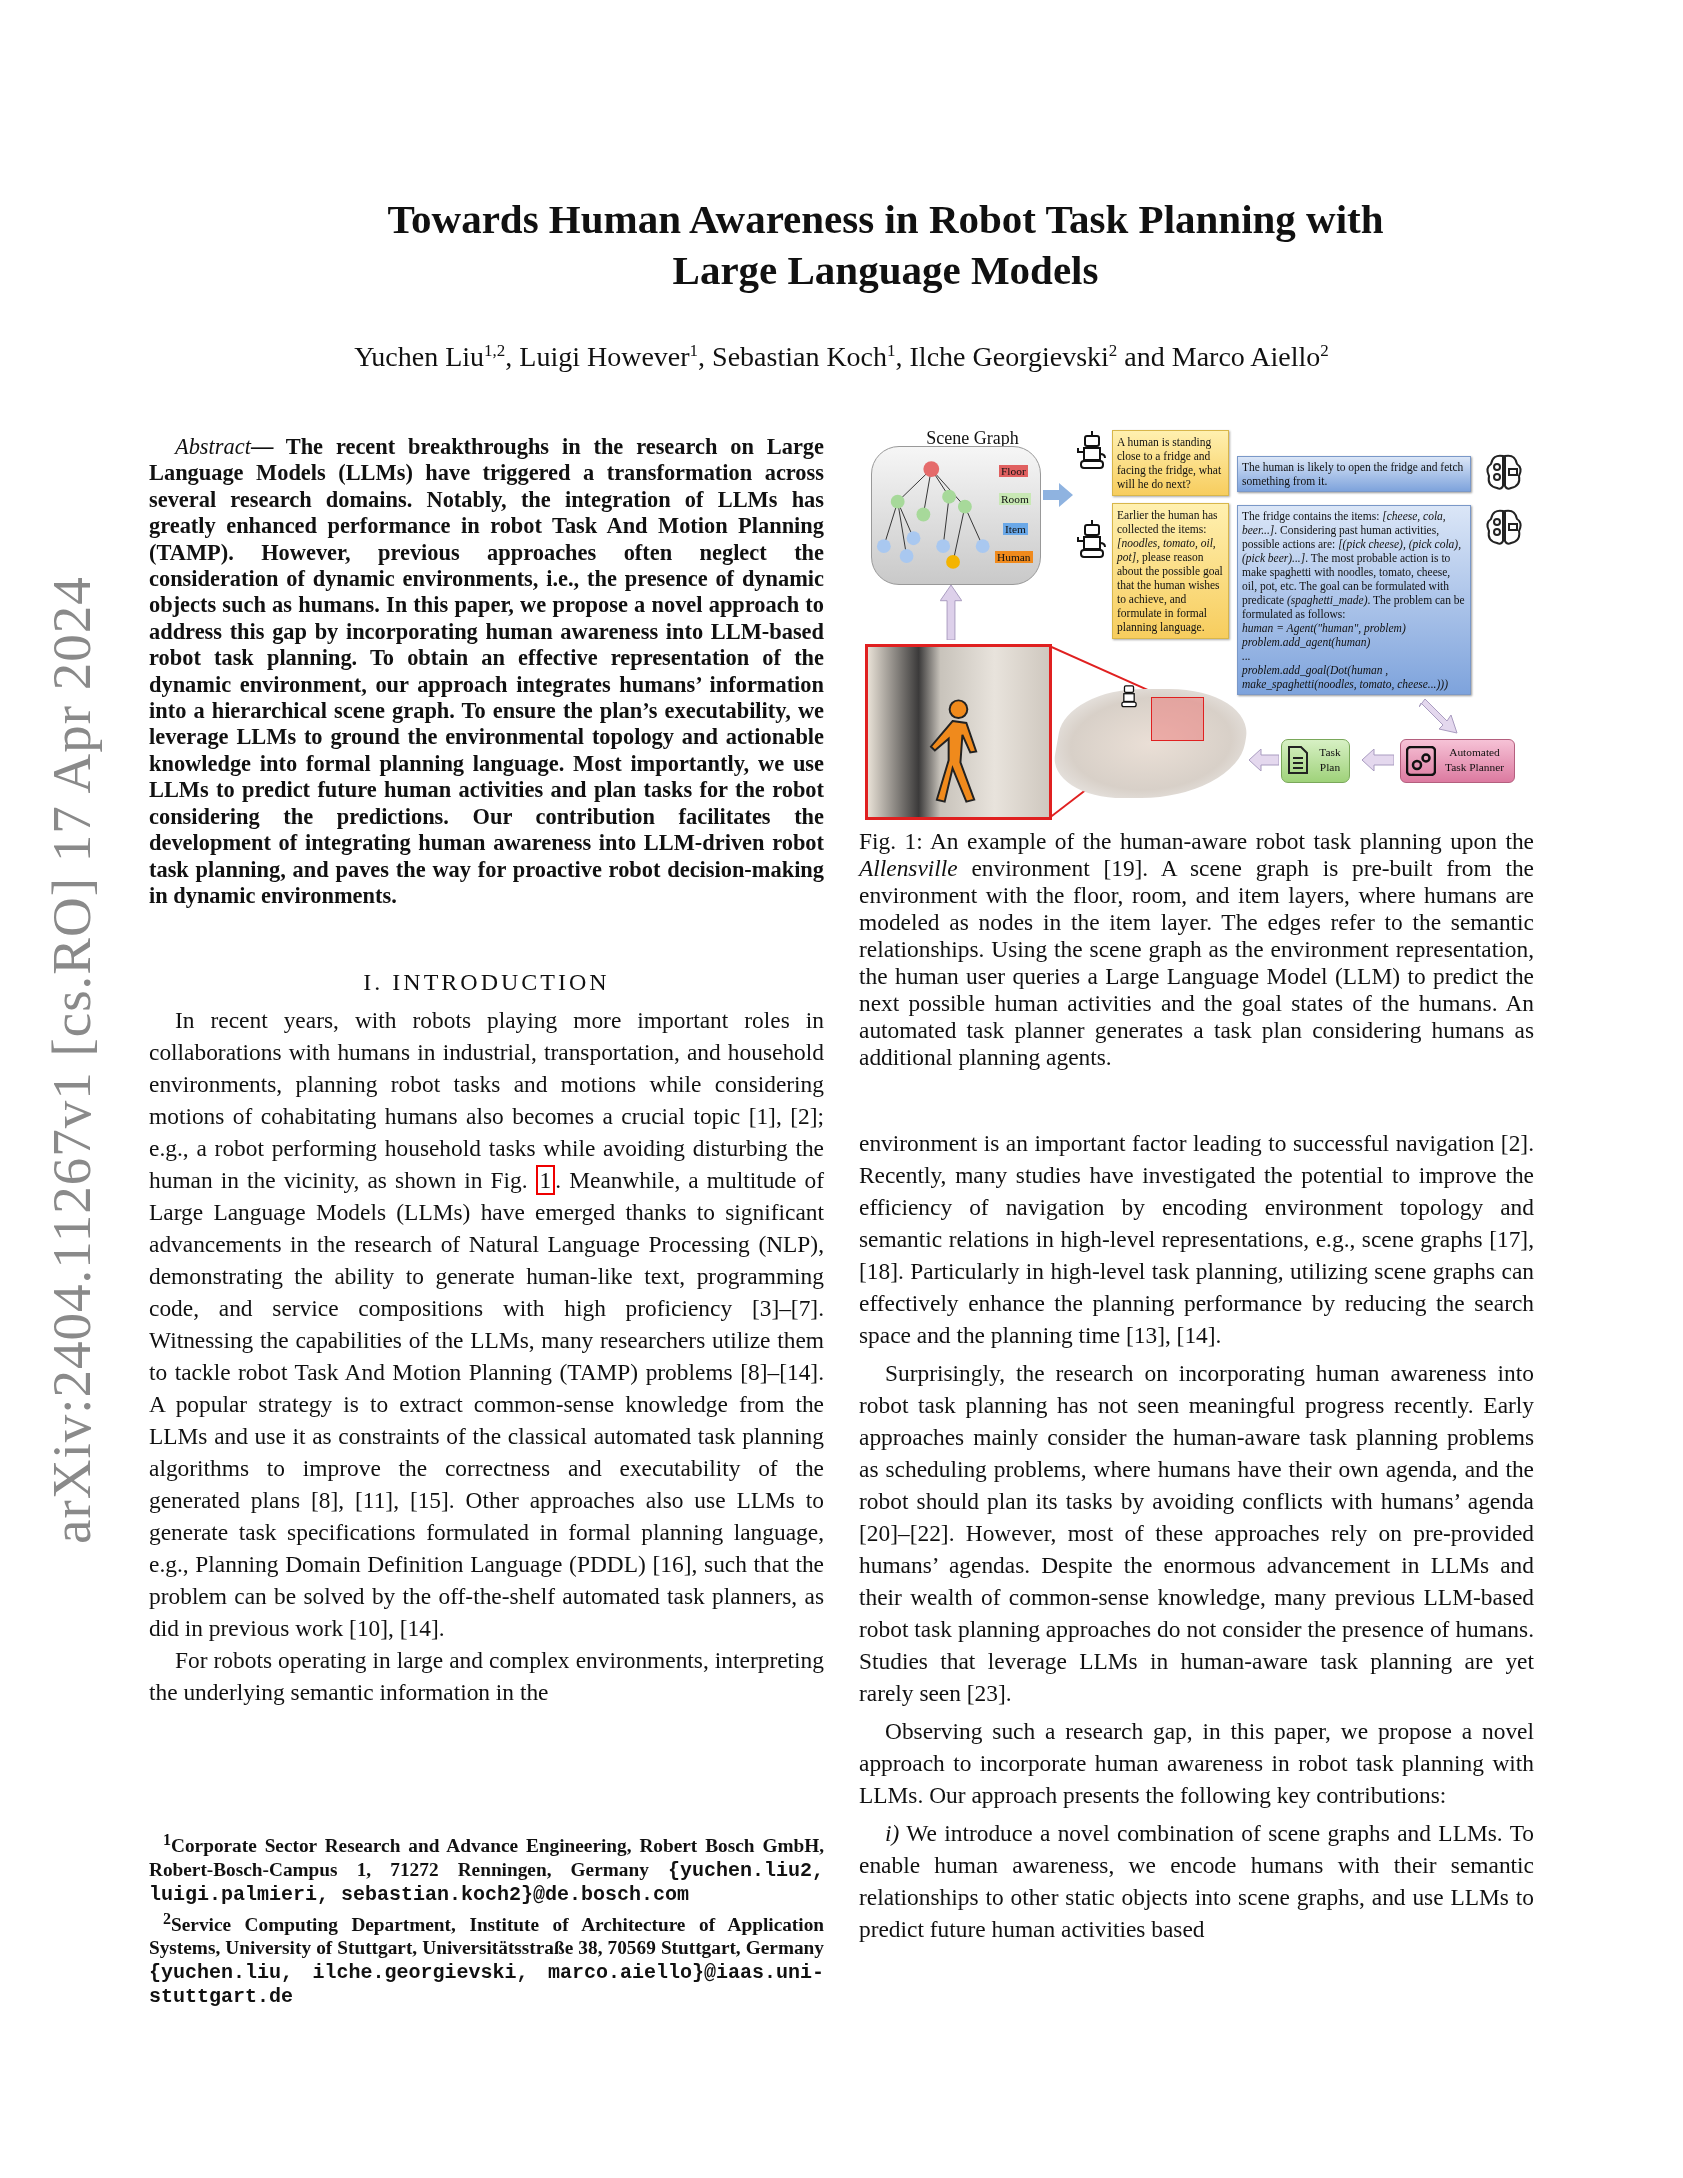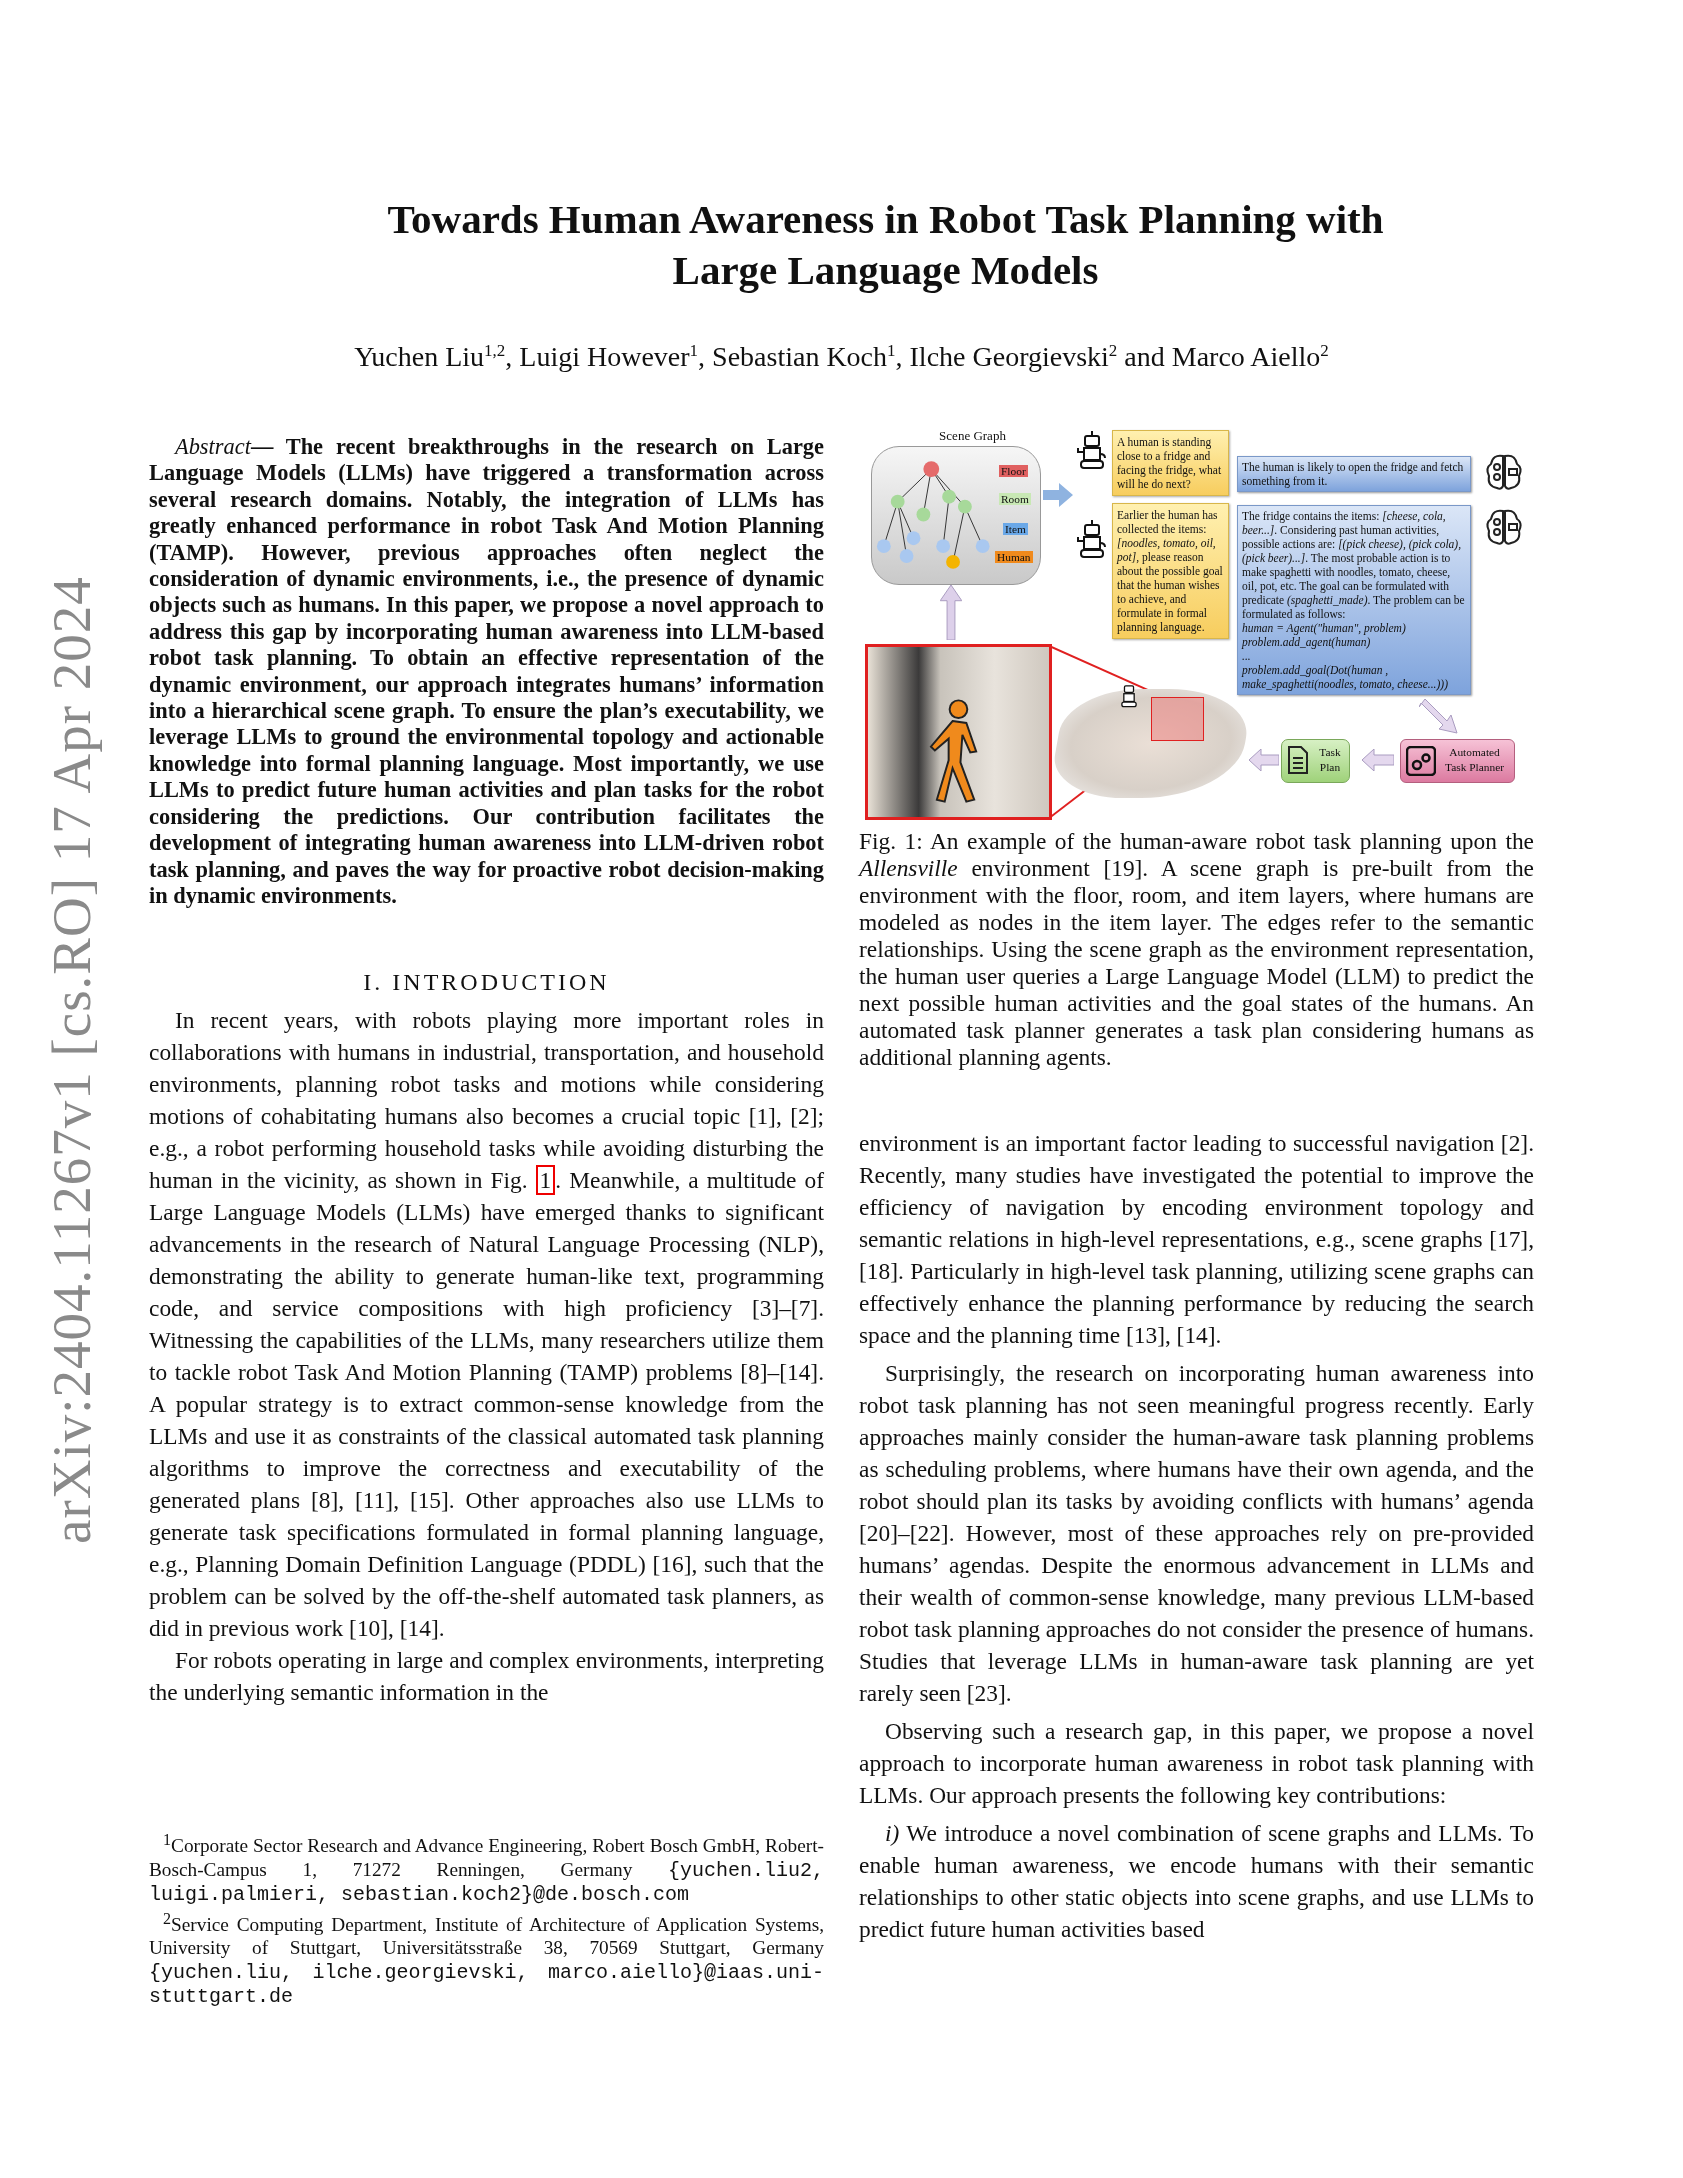--- a/index.html
+++ b/index.html
@@ -12,26 +12,26 @@
   .authors { position:absolute; left:0; width:1683px; top:341px; text-align:center; font-size:28px; }
   .authors sup { font-size:17px; }
   .col { position:absolute; font-size:23.4px; line-height:32px; text-align:justify; }
   .colL { left:149px; width:675px; }
   .colR { left:859px; width:675px; }
   .abstract { top:434px; font-weight:bold; font-size:22.4px; line-height:26.4px; }
   .abstract .lead { font-style:italic; font-weight:normal; }
   .sec { text-align:center; font-size:24px; letter-spacing:3px; margin:16px 0 6px; }
   p { margin:0; text-indent:26px; }
   .ref { border:2px solid #e00; padding:0 2px; }
-  .foot { font-size:19.3px; line-height:23.4px; }
+  .foot { font-size:19.3px; line-height:23.4px;font-weight:bold; }
   .foot p { text-indent:14px; }
   .mono { font-family:"Liberation Mono", monospace; font-size:20px; }
   
   .fig { position:absolute; left:859px; top:424px; width:675px; height:386px; }
-  .sg-title { position:absolute; left:54px; top:4px; font-size:13px; width:119px; text-align:center; }
+  .sg-title { position:absolute; left:54px; top:4px; font-size:18px; width:119px; text-align:center; }
   .sg-box { position:absolute; left:12px; top:22px; width:168px; height:137px; border-radius:28px;
             background:linear-gradient(#f6f6f6,#c9c9c9); border:1px solid #999; }
   .layer { position:absolute; font-size:11.4px; padding:0 2px; }
   .robot { position:absolute; width:34px; height:40px; }
   .bubble { position:absolute; font-size:11.5px; line-height:14px; padding:4px 4px; border:1px solid #d8b64a;
             background:linear-gradient(#fff0b0,#f7cd5e); box-shadow:1px 1px 2px #aaa; }
   .blue { position:absolute; font-size:11.5px; line-height:14px; padding:3px 4px; border:1px solid #7a98c8;
           background:linear-gradient(#dbe6f7,#7ea3dc); box-shadow:1px 1px 2px #999; }
   .blue i { font-style:italic; }
   .brain { position:absolute; width:46px; height:40px; }

